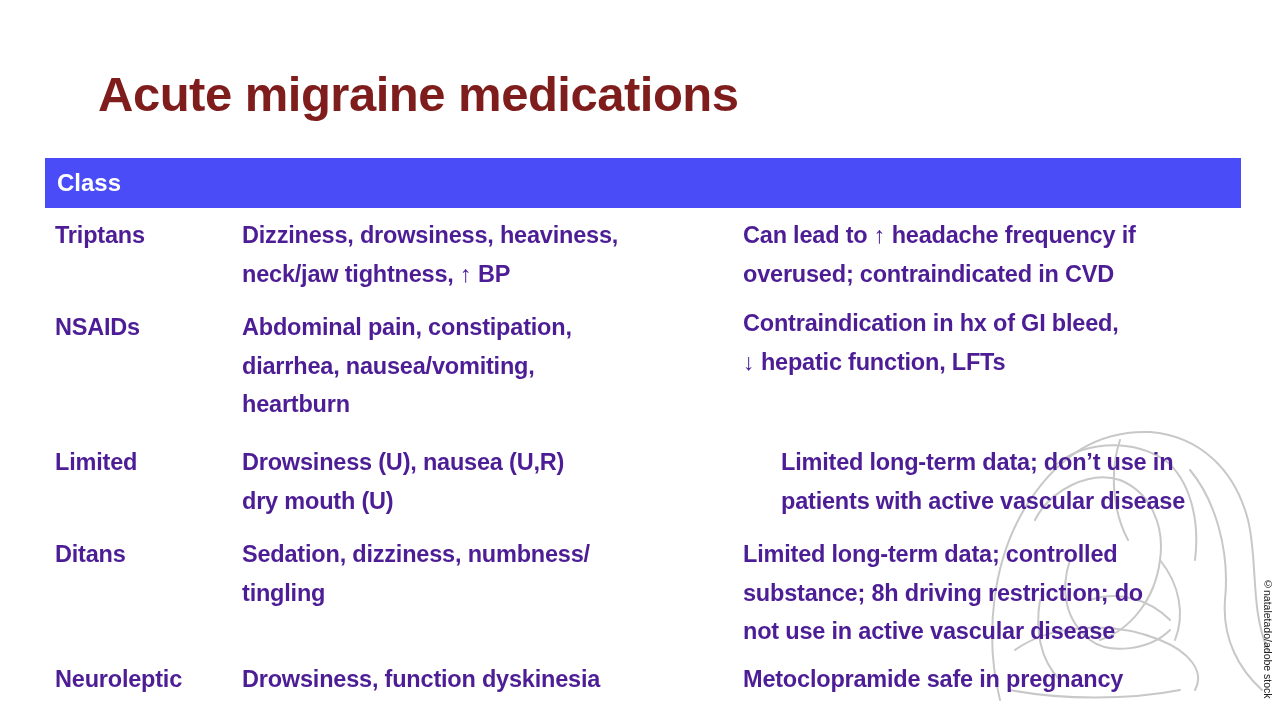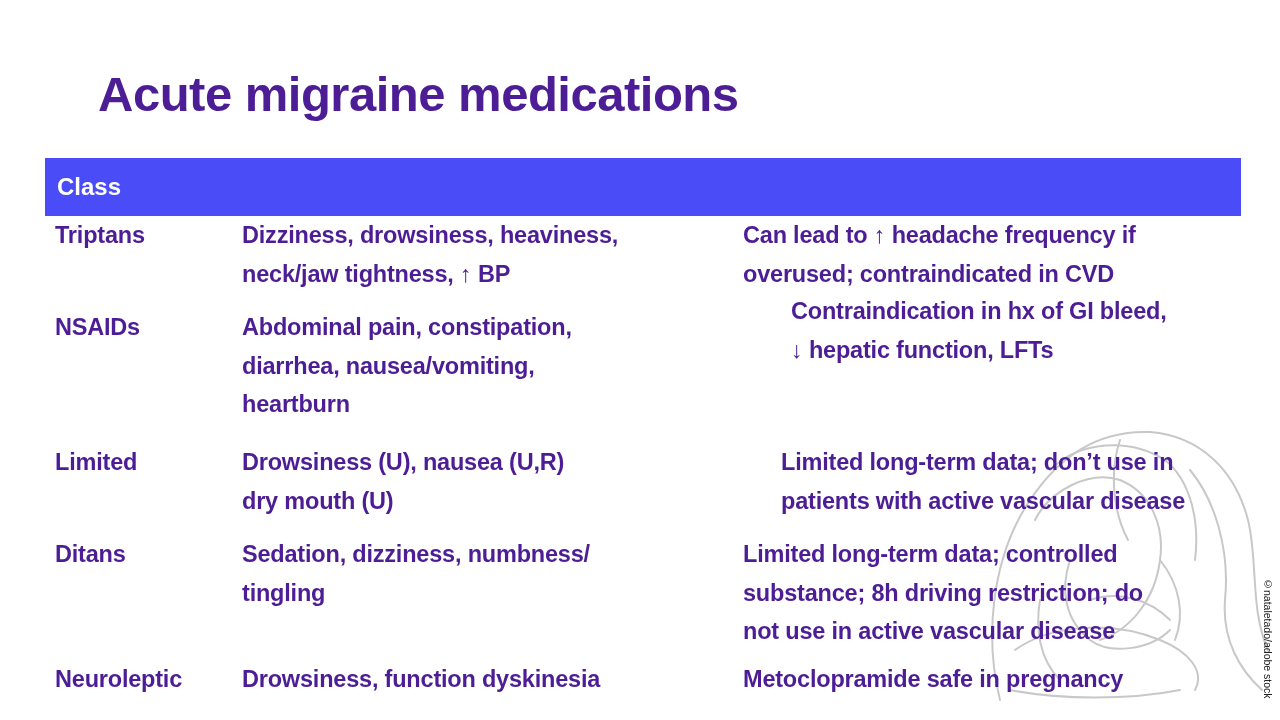--- a/index.html
+++ b/index.html
@@ -1,22 +1,22 @@
 <!DOCTYPE html>
 <html><head>
 <meta charset="utf-8">
 <style>
   html, body { margin:0; padding:0; }
   body { width:1280px; height:720px; background:#ffffff; position:relative; overflow:hidden;
          font-family:"Liberation Sans", sans-serif; }
-  .title { position:absolute; left:98px; top:66px; font-size:49px; font-weight:bold; color:#4c1d95;
+  .title { position:absolute; left:98px; top:66px; font-size:49px; font-weight:bold; color:#7f1d1d;
            letter-spacing:-0.5px; white-space:nowrap; }
   .art { position:absolute; left:0; top:0; width:1280px; height:720px; pointer-events:none; }
   .table { position:absolute; left:45px; top:158px; width:1196px; }
-  .hdr { display:flex; height:58px; background:#4a4cf7; color:#fff; font-weight:bold; font-size:24px; }
+  .hdr { display:flex; height:50px; background:#4a4cf7; color:#fff; font-weight:bold; font-size:24px; }
   .hdr .c { display:flex; align-items:center; padding-left:12px; box-sizing:border-box;
             transform-origin:left center; }
   .c1 { width:187px; } .c2 { width:501px; } .c3 { width:508px; }
   .hdr .c2, .hdr .c3 { border-left:1px solid #8f90fa; }
   .cell { position:absolute; white-space:pre-line; font-weight:bold; font-size:23.5px; line-height:38.5px; color:#4c1d95; letter-spacing:-0.2px; }
   .credit { position:absolute; left:1262px; top:578px; font-size:10.5px; color:#222;
             writing-mode:vertical-rl; white-space:nowrap; }
 </style>
 </head>
 <body>
@@ -48,21 +48,21 @@
 <div class="cell" style="left:55px;top:216px;">Triptans</div>
 <div class="cell" style="left:242px;top:216px;">Dizziness, drowsiness, heaviness,
 neck/jaw tightness, ↑ BP</div>
 <div class="cell" style="left:743px;top:216px;">Can lead to ↑ headache frequency if
 overused; contraindicated in CVD</div>
 
 <div class="cell" style="left:55px;top:308px;">NSAIDs</div>
 <div class="cell" style="left:242px;top:308px;">Abdominal pain, constipation,
 diarrhea, nausea/vomiting,
 heartburn</div>
-<div class="cell" style="left:743px;top:292px;margin-left:48px;">Contraindication in hx of GI bleed,
+<div class="cell" style="left:743px;top:304px;">Contraindication in hx of GI bleed,
 ↓ hepatic function, LFTs</div>
 
 <div class="cell" style="left:55px;top:443px;">Limited</div>
 <div class="cell" style="left:242px;top:443px;">Drowsiness (U),  nausea (U,R)
 dry mouth  (U)</div>
 <div class="cell" style="left:743px;top:443px;margin-left:38px;">Limited long-term data; don’t use in
 patients with active vascular disease</div>
 
 <div class="cell" style="left:55px;top:535px;">Ditans</div>
 <div class="cell" style="left:242px;top:535px;">Sedation, dizziness, numbness/

